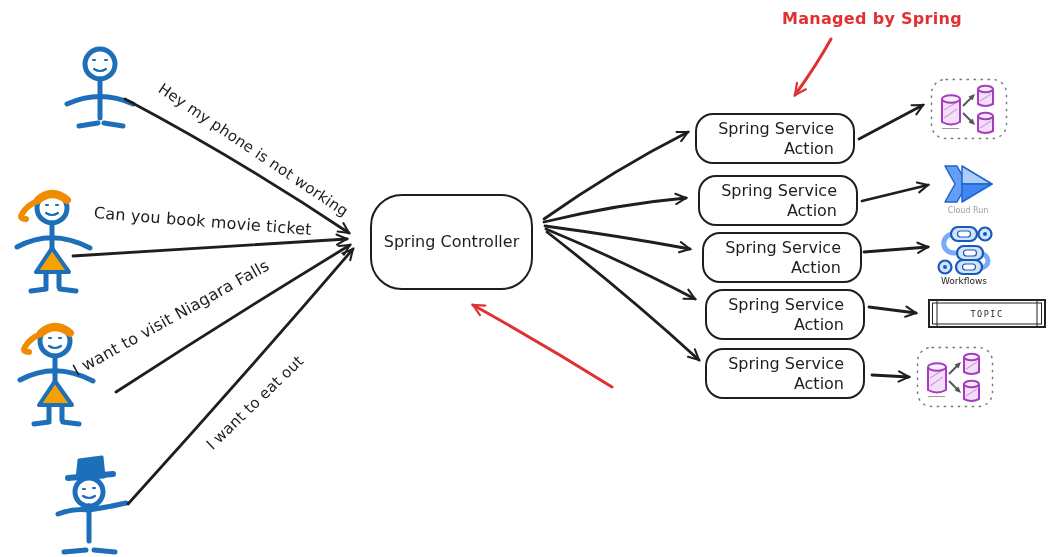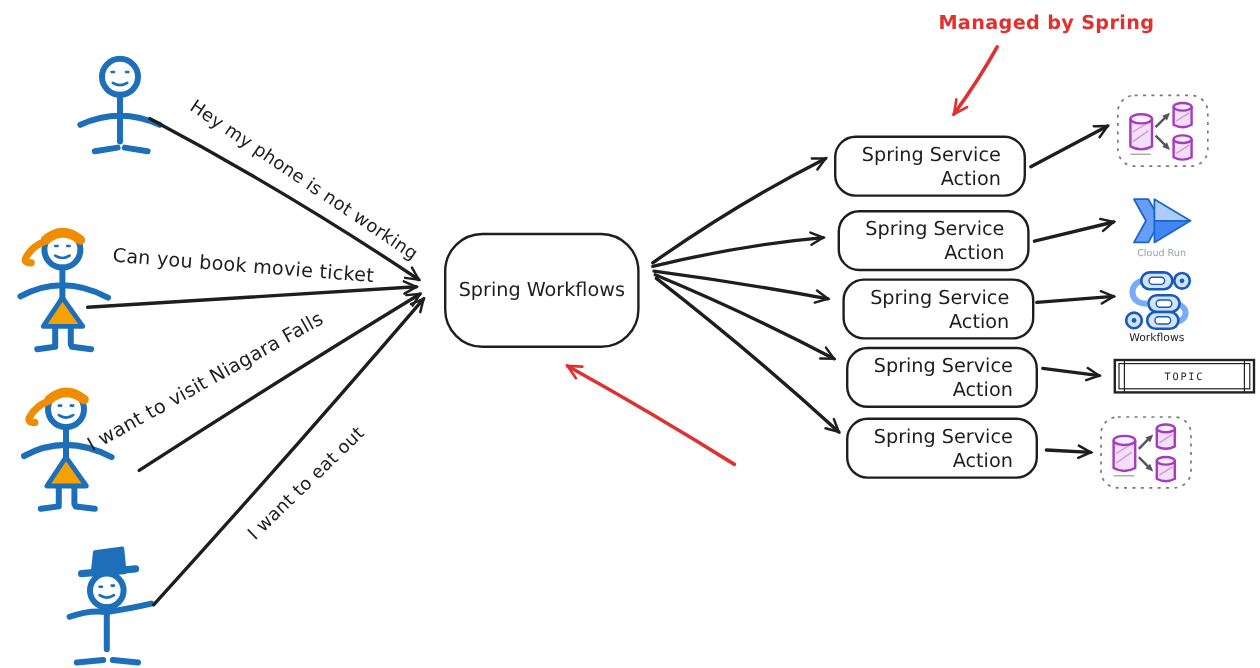--- a/index.html
+++ b/index.html
@@ -186,21 +186,21 @@
   </svg>
 
   <div class="txt prompt p1">Hey my phone is not working</div>
   <div class="txt prompt p2">Can you book movie ticket</div>
   <div class="txt prompt p3">I want to visit Niagara Falls</div>
   <div class="txt prompt p4">I want to eat out</div>
 
   <div class="txt annot a1">Managed by Spring</div>
 
   <div class="node controller">
-    <span>Spring Workflows</span>
+    <span>Spring Controller</span>
   </div>
 
   <div class="node service s1">
     <span>Spring Service Action</span>
   </div>
   <div class="node service s2">
     <span>Spring Service Action</span>
   </div>
   <div class="node service s3">
     <span>Spring Service Action</span>

